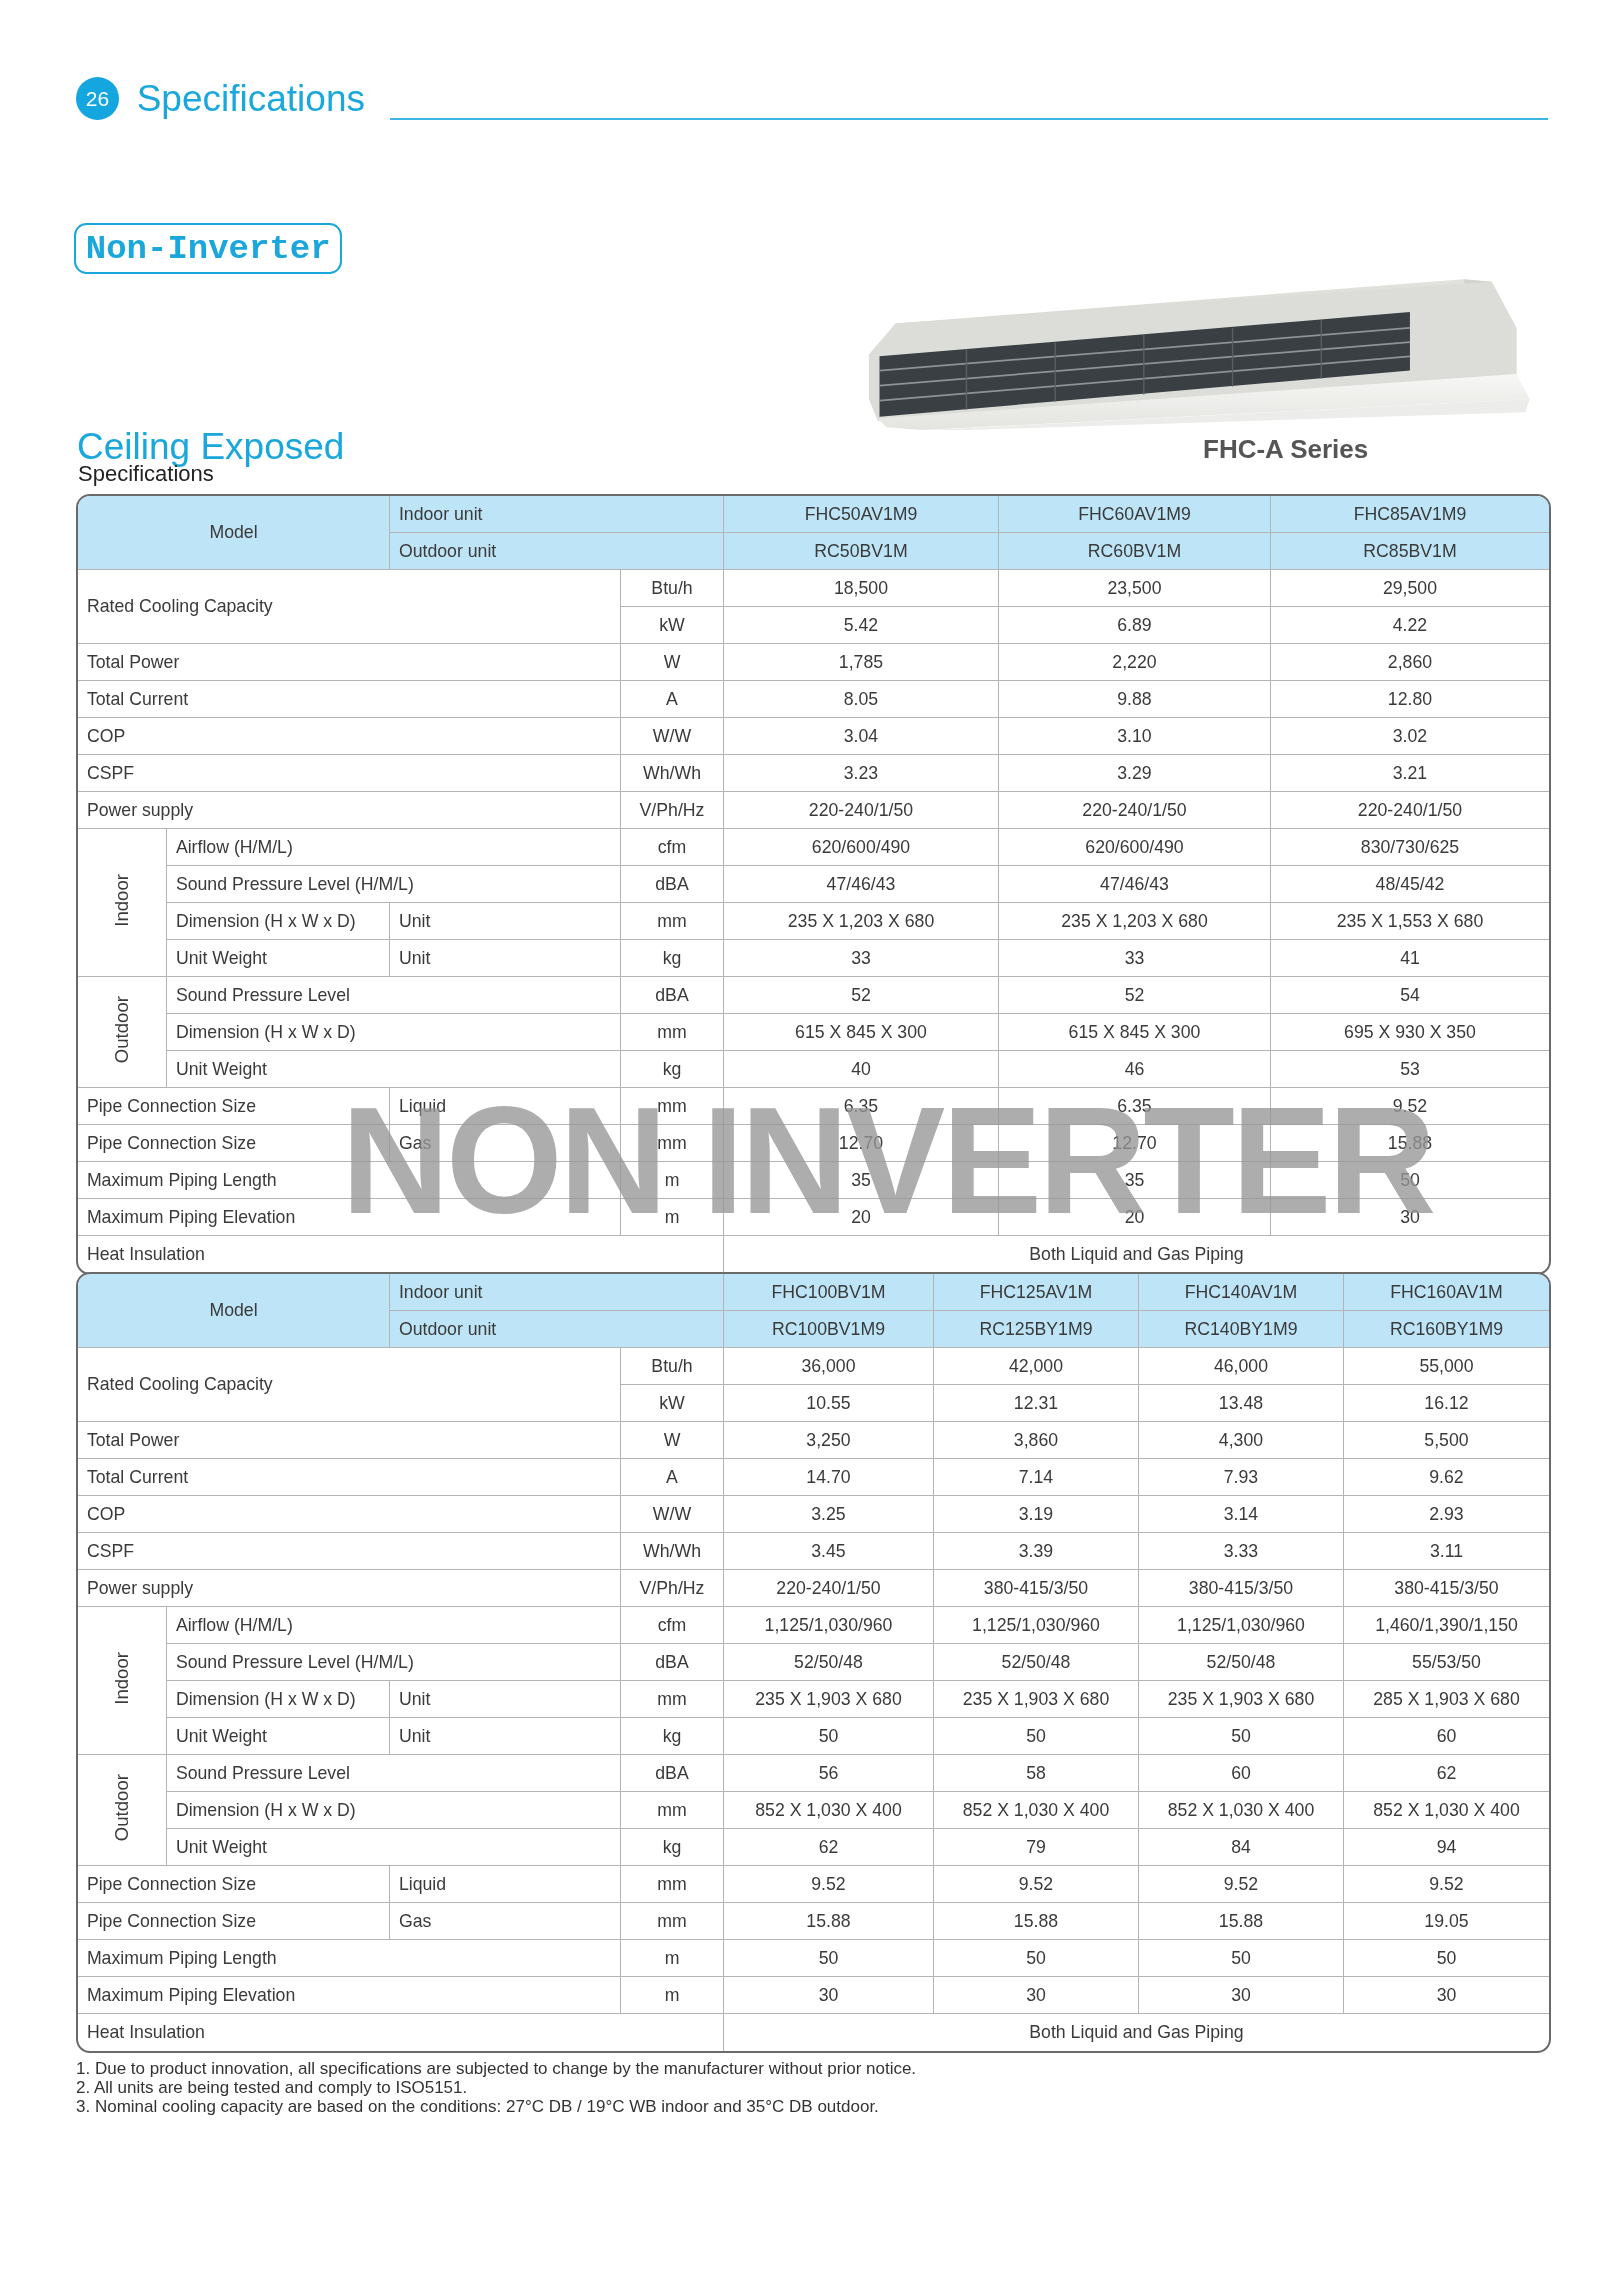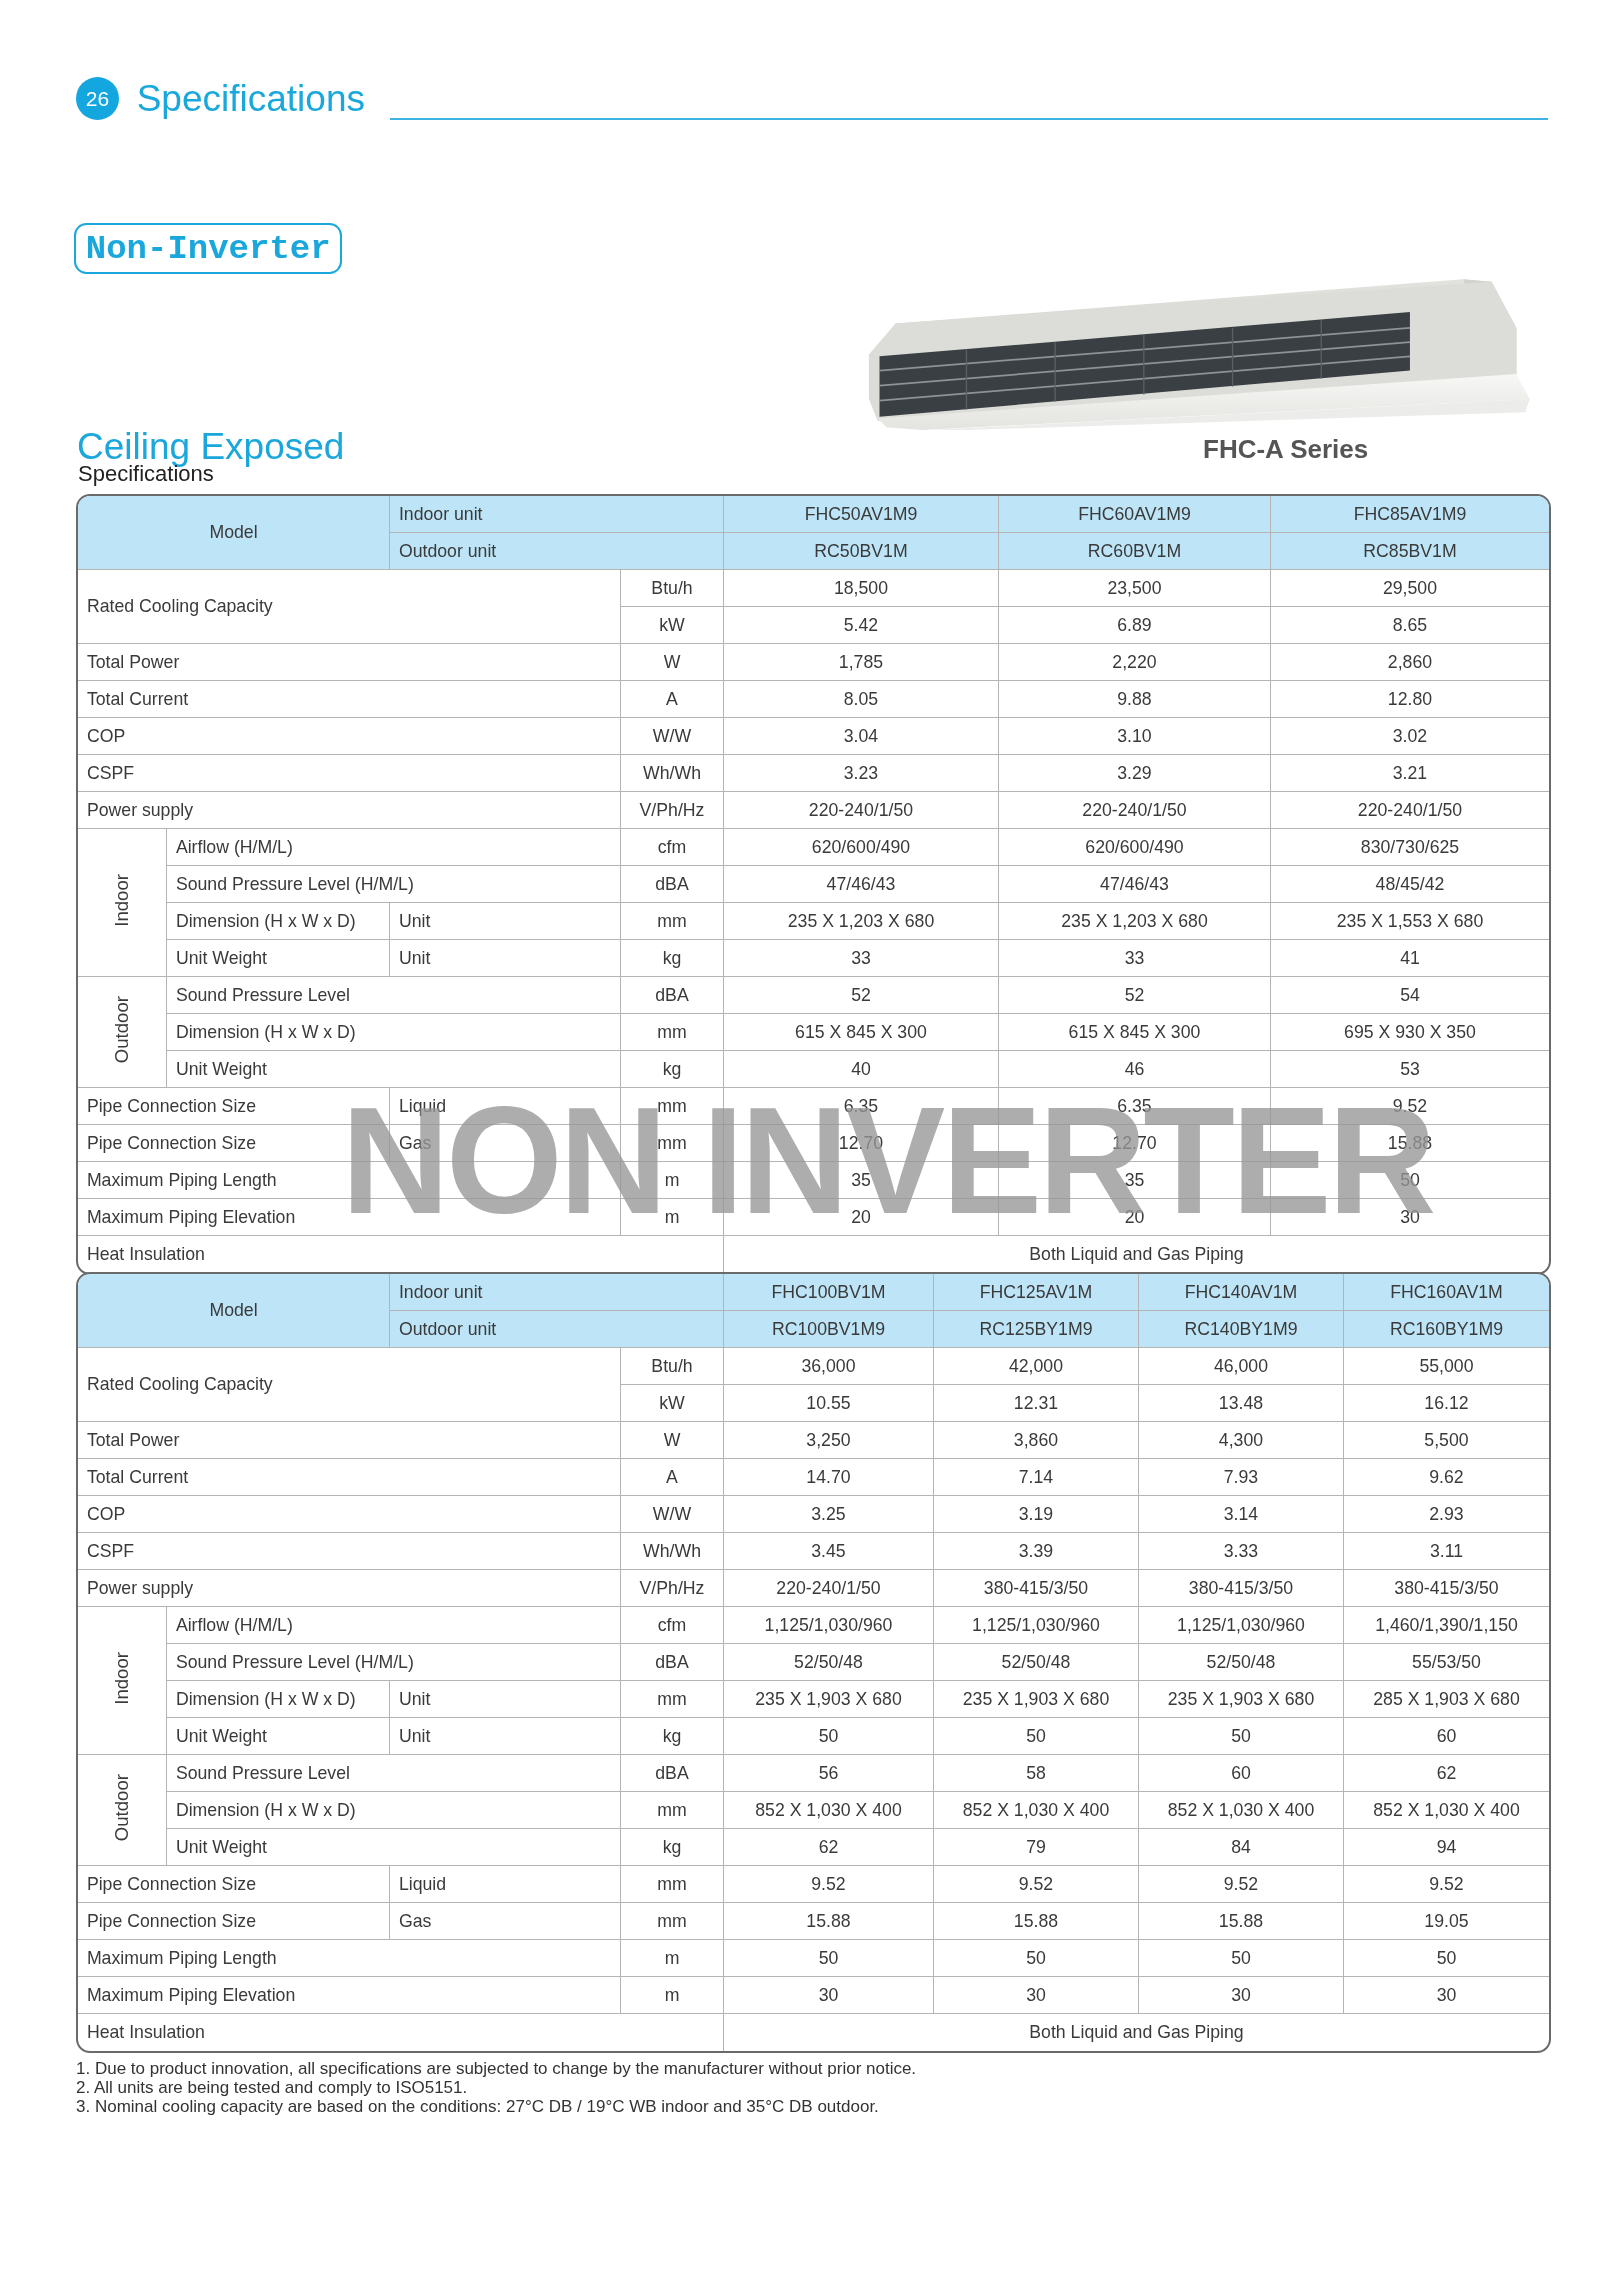--- a/index.html
+++ b/index.html
@@ -112,21 +112,21 @@
     <td class="l" colspan="3" rowspan="2">Rated Cooling Capacity</td>
     <td class="c">Btu/h</td>
     <td class="c">18,500</td>
     <td class="c">23,500</td>
     <td class="c">29,500</td>
   </tr>
   <tr>
     <td class="c">kW</td>
     <td class="c">5.42</td>
     <td class="c">6.89</td>
-    <td class="c">8.65</td>
+    <td class="c">4.22</td>
   </tr>
   <tr>
     <td class="l" colspan="3">Total Power</td>
     <td class="c">W</td>
     <td class="c">1,785</td>
     <td class="c">2,220</td>
     <td class="c">2,860</td>
   </tr>
   <tr>
     <td class="l" colspan="3">Total Current</td>

